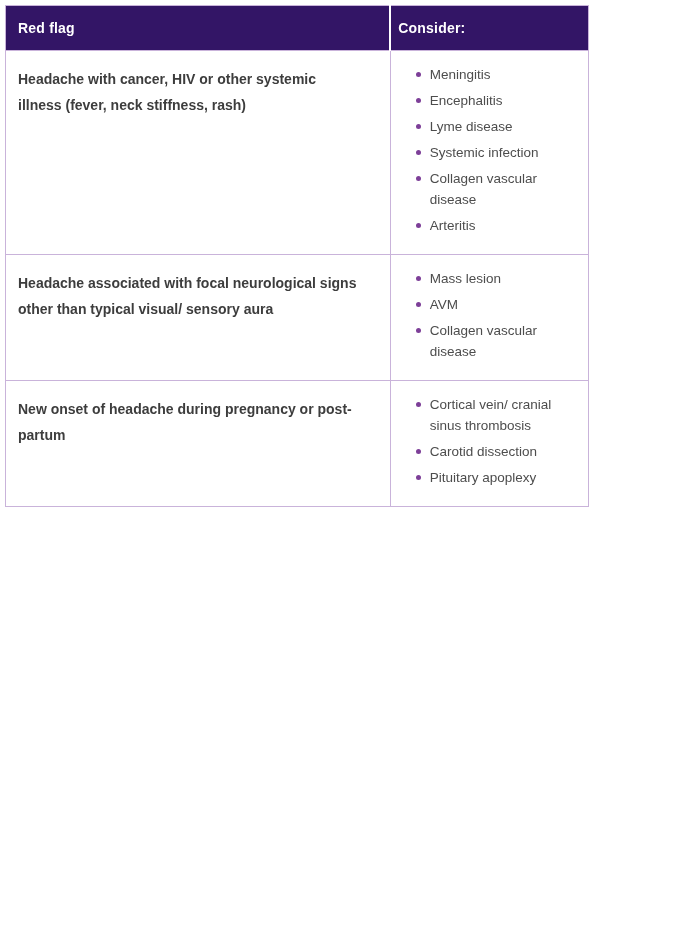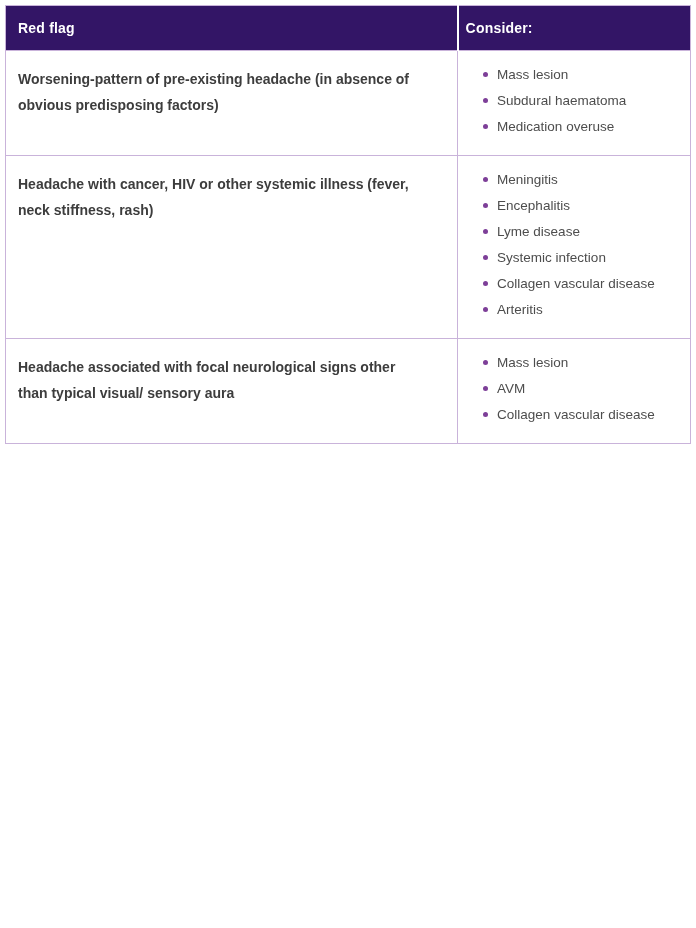--- a/index.html
+++ b/index.html
@@ -11,21 +11,21 @@
     --header-text: #ffffff;
   }
   * { margin: 0; padding: 0; box-sizing: border-box; }
   html, body {
     background: #ffffff;
     font-family: "Liberation Sans", "DejaVu Sans", sans-serif;
     width: 696px;
   }
   .table-wrap {
     margin: 5px;
-    width: 686px;
+    width: 584px;
   }
   table {
     width: 100%;
     border-collapse: collapse;
     border: 1px solid var(--border);
   }
   col.col-flag { width: 66%; }
   col.col-consider { width: 34%; }
   thead th {
     background: var(--header-bg);
@@ -89,30 +89,20 @@
       <col class="col-consider">
     </colgroup>
     <thead>
       <tr>
         <th class="flag-head">Red flag</th>
         <th class="consider-head">Consider:</th>
       </tr>
     </thead>
     <tbody>
         <tr>
-          <td class="flag-cell">Worsening-pattern of pre-existing headache (in absence of obvious predisposing factors)</td>
-          <td class="consider-cell">
-            <ul class="consider-list">
-              <li>Mass lesion</li>
-              <li>Subdural haematoma</li>
-              <li>Medication overuse</li>
-            </ul>
-          </td>
-        </tr>
-        <tr>
           <td class="flag-cell">Headache with cancer, HIV or other systemic illness (fever, neck stiffness, rash)</td>
           <td class="consider-cell">
             <ul class="consider-list">
               <li>Meningitis</li>
               <li>Encephalitis</li>
               <li>Lyme disease</li>
               <li>Systemic infection</li>
               <li>Collagen vascular disease</li>
               <li>Arteritis</li>
             </ul>
@@ -121,15 +111,25 @@
         <tr>
           <td class="flag-cell">Headache associated with focal neurological signs other than typical visual/ sensory aura</td>
           <td class="consider-cell">
             <ul class="consider-list">
               <li>Mass lesion</li>
               <li>AVM</li>
               <li>Collagen vascular disease</li>
             </ul>
           </td>
         </tr>
+        <tr>
+          <td class="flag-cell">New onset of headache during pregnancy or post-partum</td>
+          <td class="consider-cell">
+            <ul class="consider-list">
+              <li>Cortical vein/ cranial sinus thrombosis</li>
+              <li>Carotid dissection</li>
+              <li>Pituitary apoplexy</li>
+            </ul>
+          </td>
+        </tr>
       </tbody>
   </table>
 </div>
 
 </body></html>

